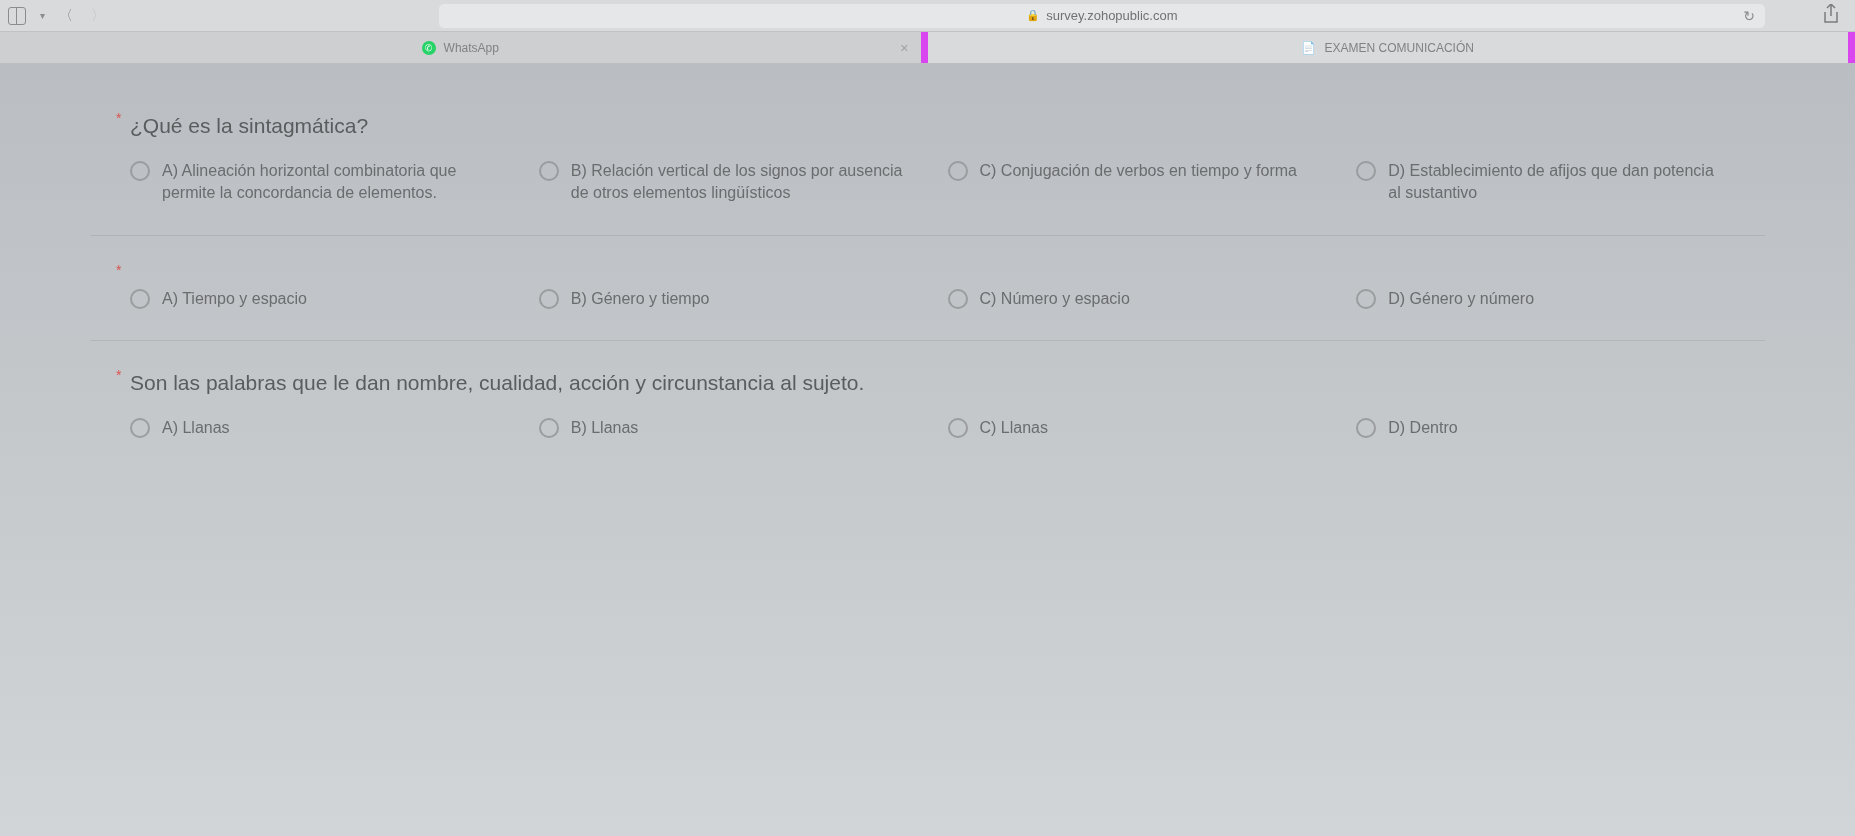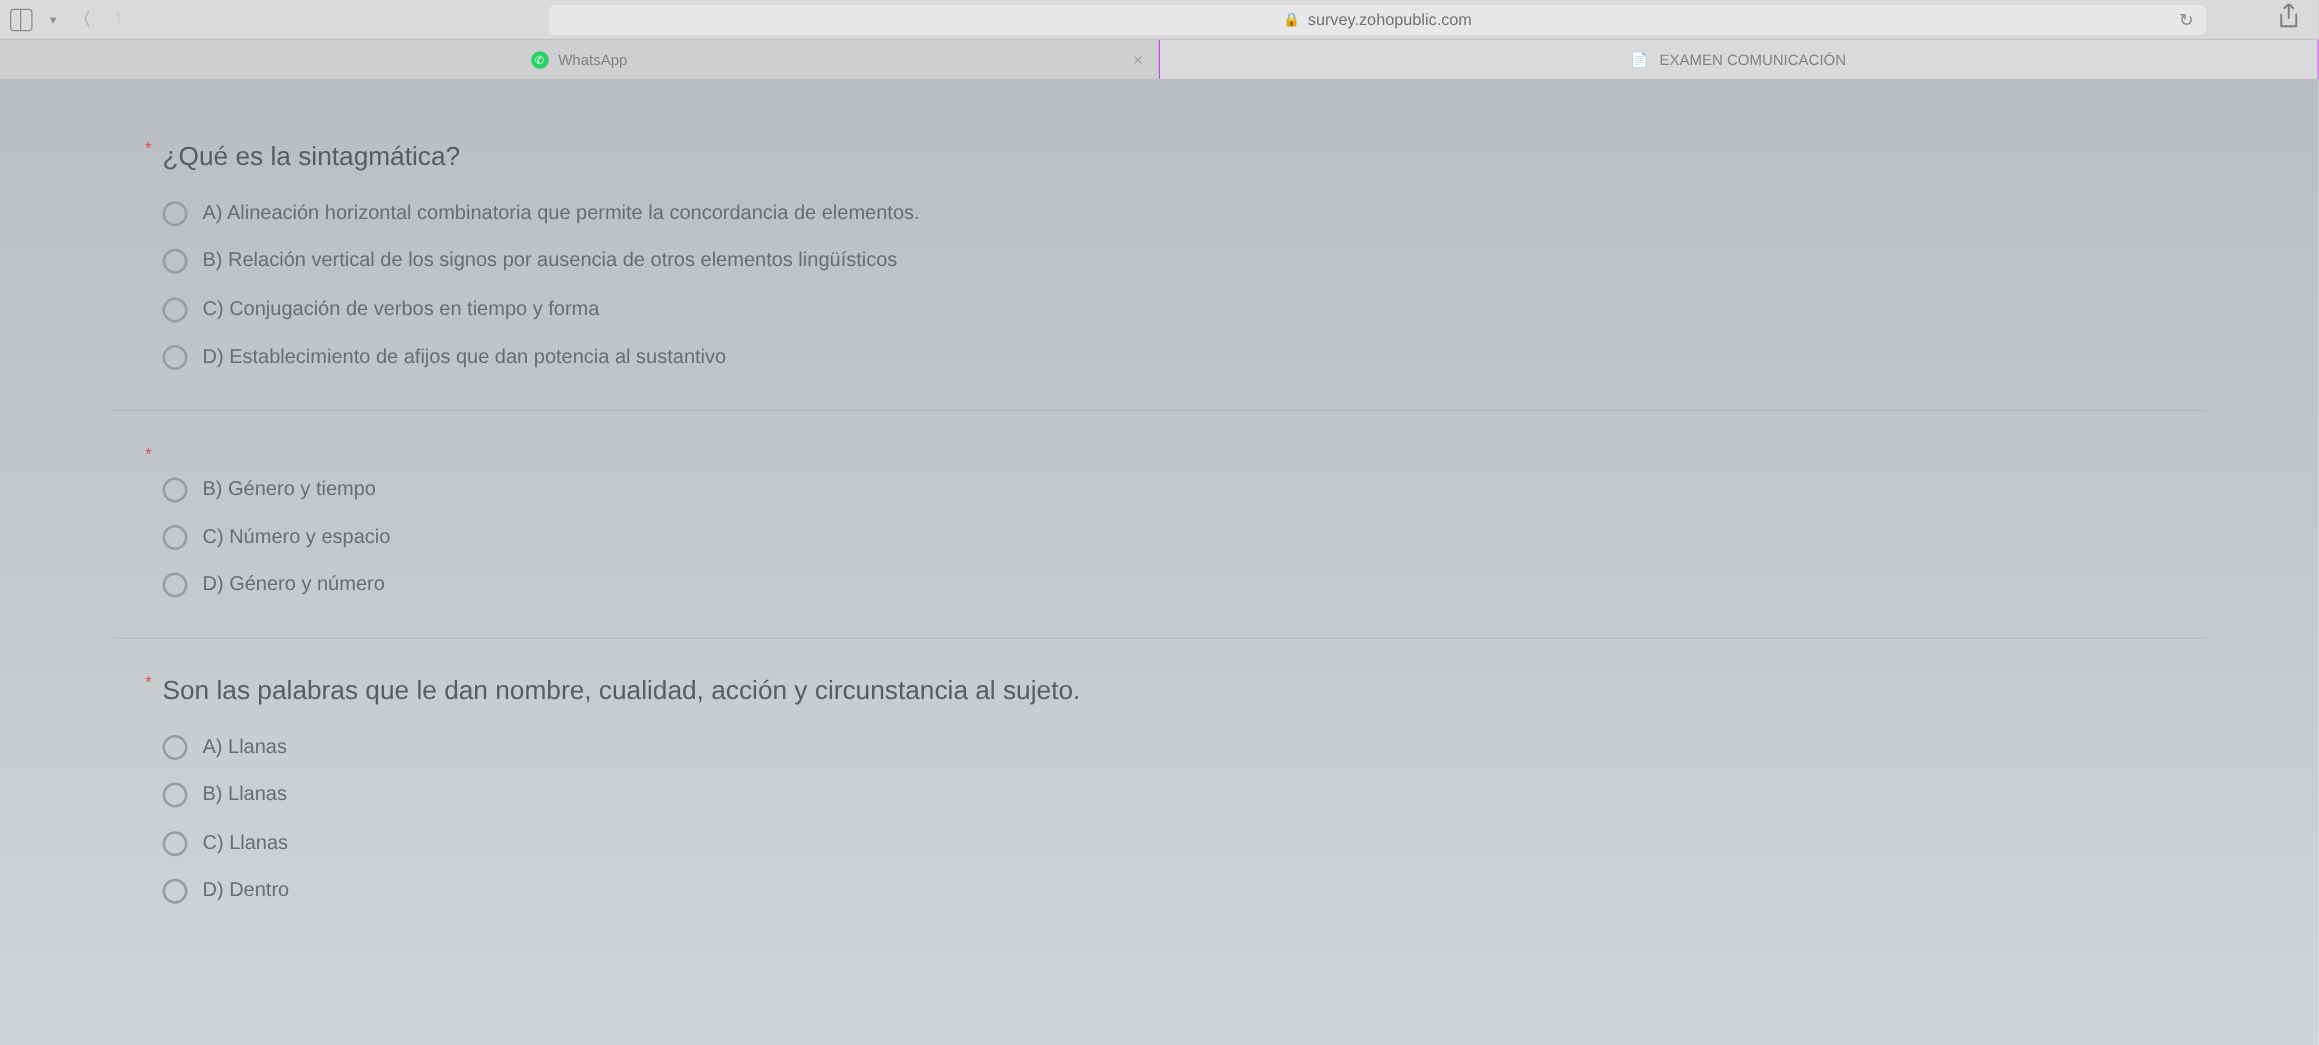--- a/index.html
+++ b/index.html
@@ -53,21 +53,21 @@
       border-bottom: 1px solid #bcbebf;
     }
     .tab {
       flex: 1;
       display: flex;
       align-items: center;
       justify-content: center;
       gap: 8px;
       font-size: 12px;
       color: #808284;
-      border-right: 1px solid #d946ef;
+      border-right: 7px solid #d946ef;
       position: relative;
     }
     .tab.active { background: #d8dadb; }
     .tab-close { position: absolute; right: 12px; color: #a0a2a4; font-size: 14px; }
     .whatsapp-icon { width: 14px; height: 14px; background: #25d366; border-radius: 50%; display: inline-flex; align-items: center; justify-content: center; }
     .whatsapp-icon::after { content: '✆'; color: white; font-size: 9px; }
     .doc-icon { color: #a0a2a4; font-size: 12px; }
     .content {
       padding: 30px 90px;
     }
@@ -85,21 +85,21 @@
     }
     .required {
       color: #d9534f;
       position: absolute;
       left: -14px;
       top: -4px;
       font-size: 14px;
     }
     .options-grid {
       display: grid;
-      grid-template-columns: 1fr;
+      grid-template-columns: 1fr 1fr 1fr 1fr;
       gap: 16px 40px;
     }
     .option {
       display: flex;
       align-items: flex-start;
       gap: 12px;
       cursor: pointer;
     }
     .radio {
       width: 20px;
@@ -178,20 +178,24 @@
     </div>
   </div>
 
   <div class="question-group">
     <div class="question-title">
       <span class="required">*</span>
     </div>
     <div class="options-grid">
       <div class="option">
         <div class="radio"></div>
+        <div class="option-text">A) Tiempo y espacio</div>
+      </div>
+      <div class="option">
+        <div class="radio"></div>
         <div class="option-text">B) Género y tiempo</div>
       </div>
       <div class="option">
         <div class="radio"></div>
         <div class="option-text">C) Número y espacio</div>
       </div>
       <div class="option">
         <div class="radio"></div>
         <div class="option-text">D) Género y número</div>
       </div>

